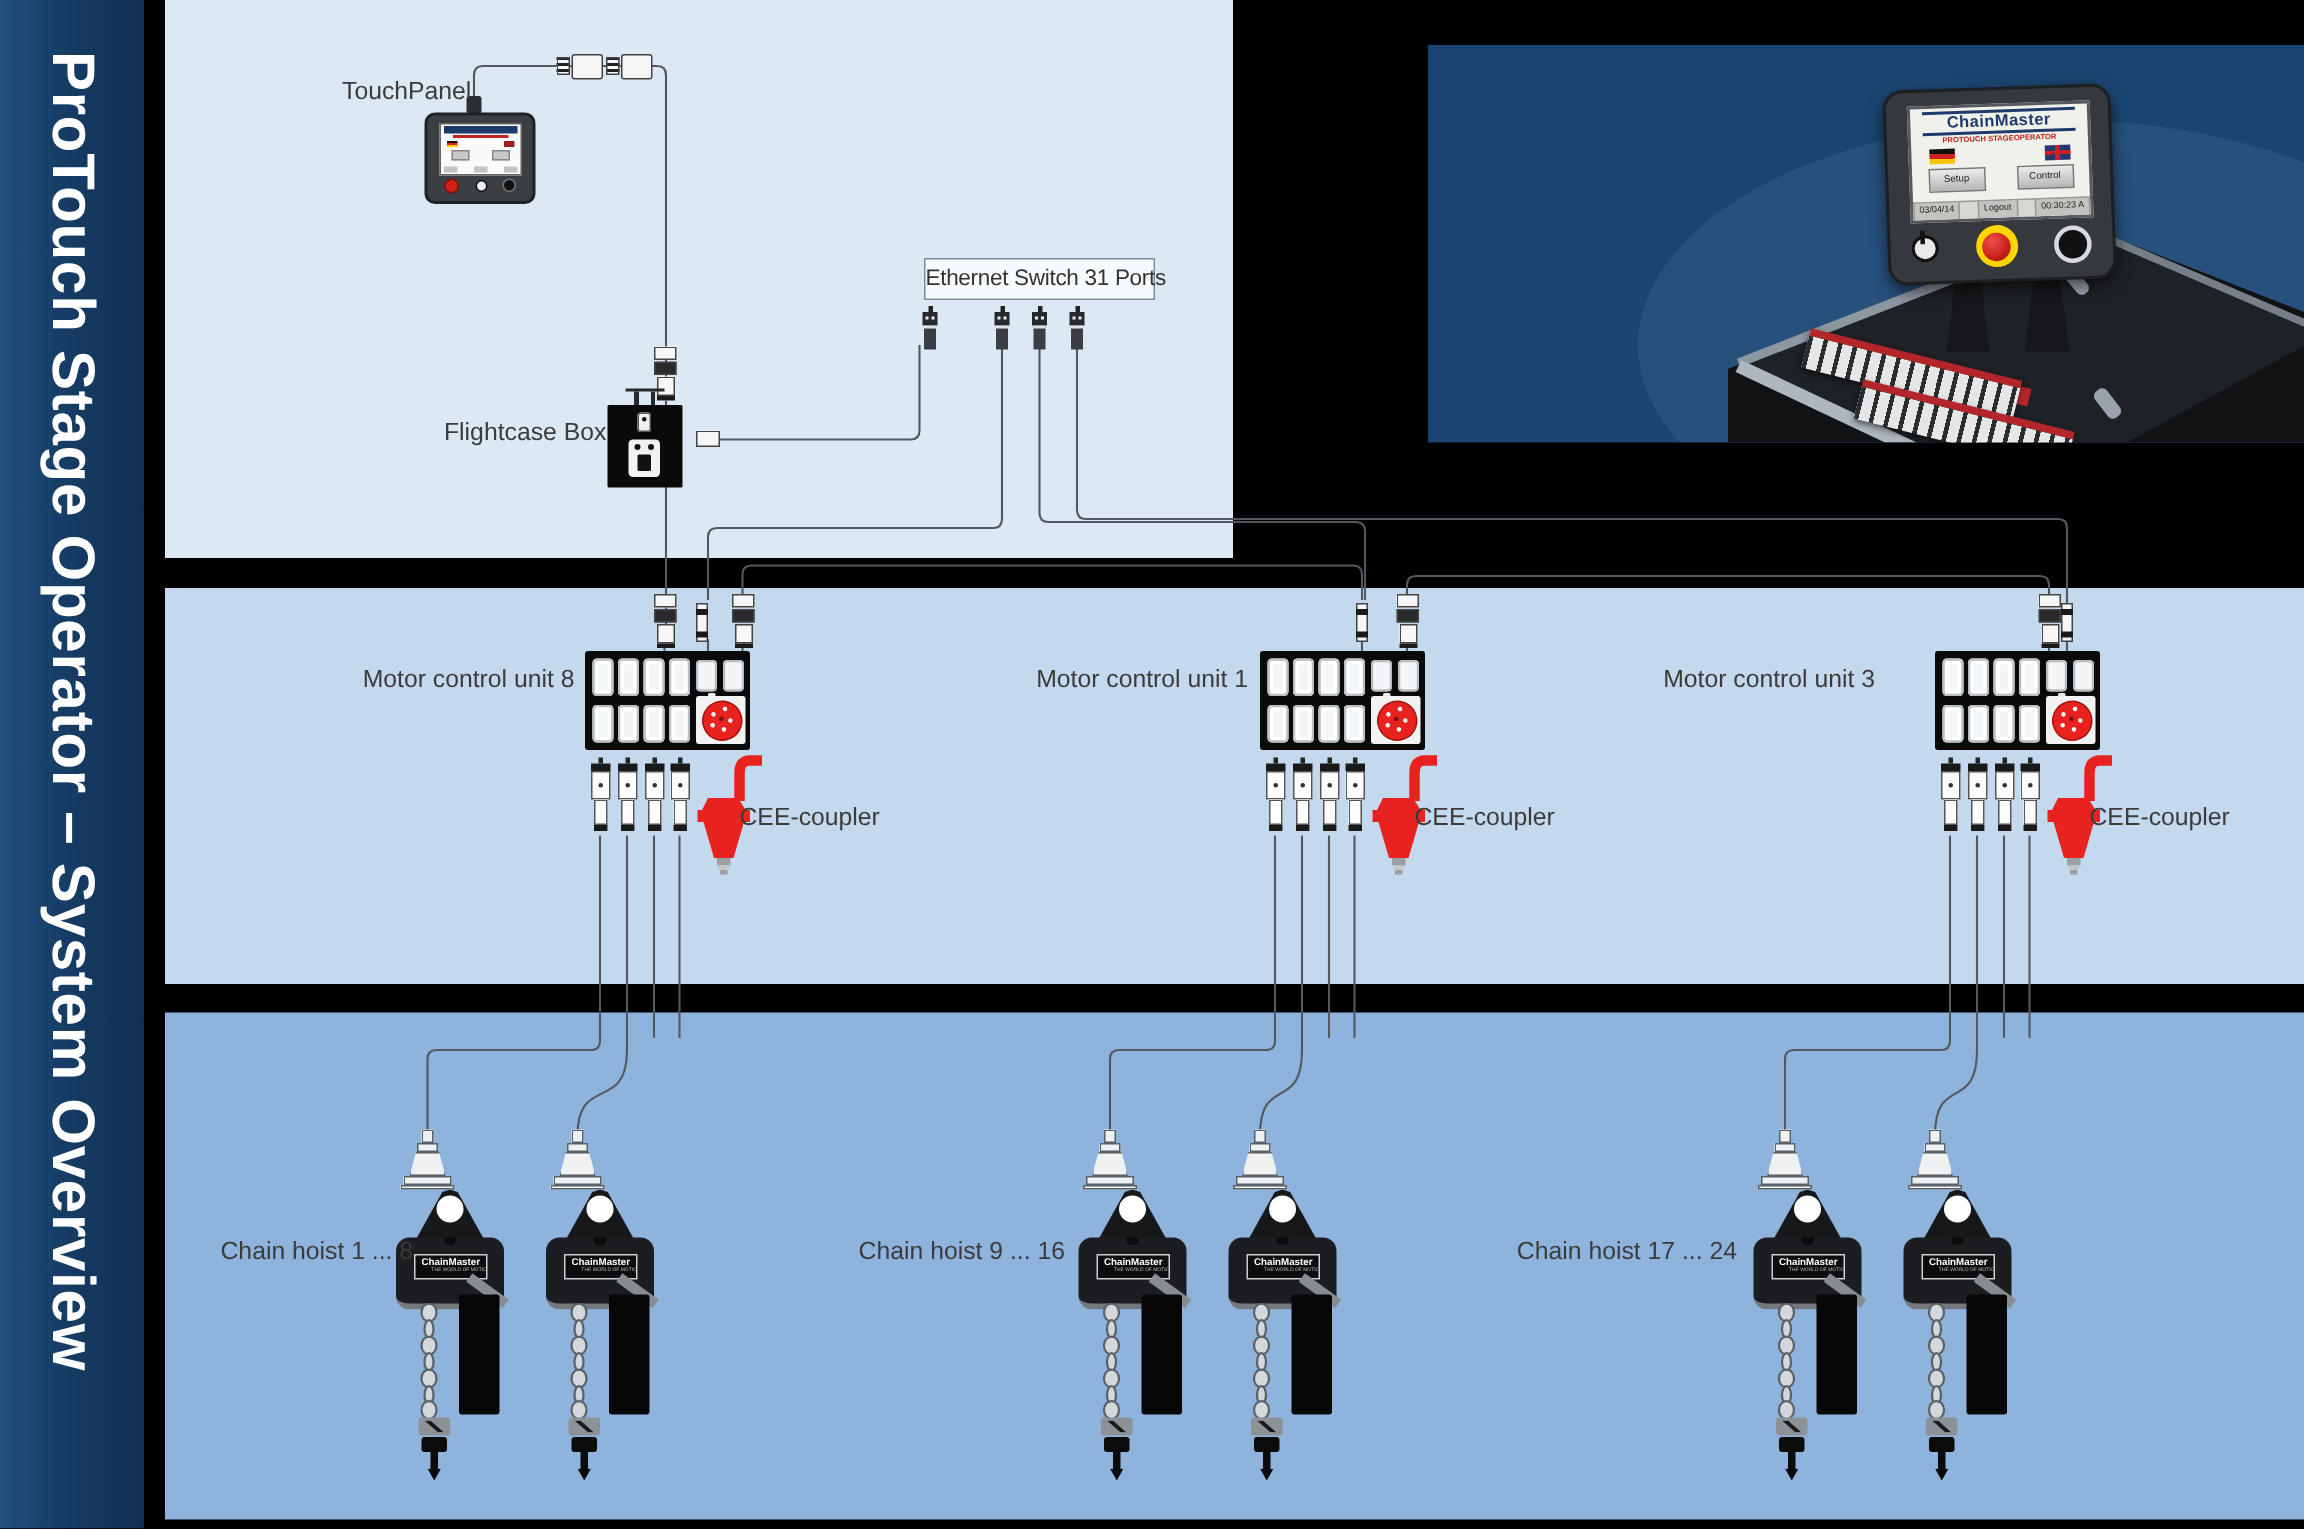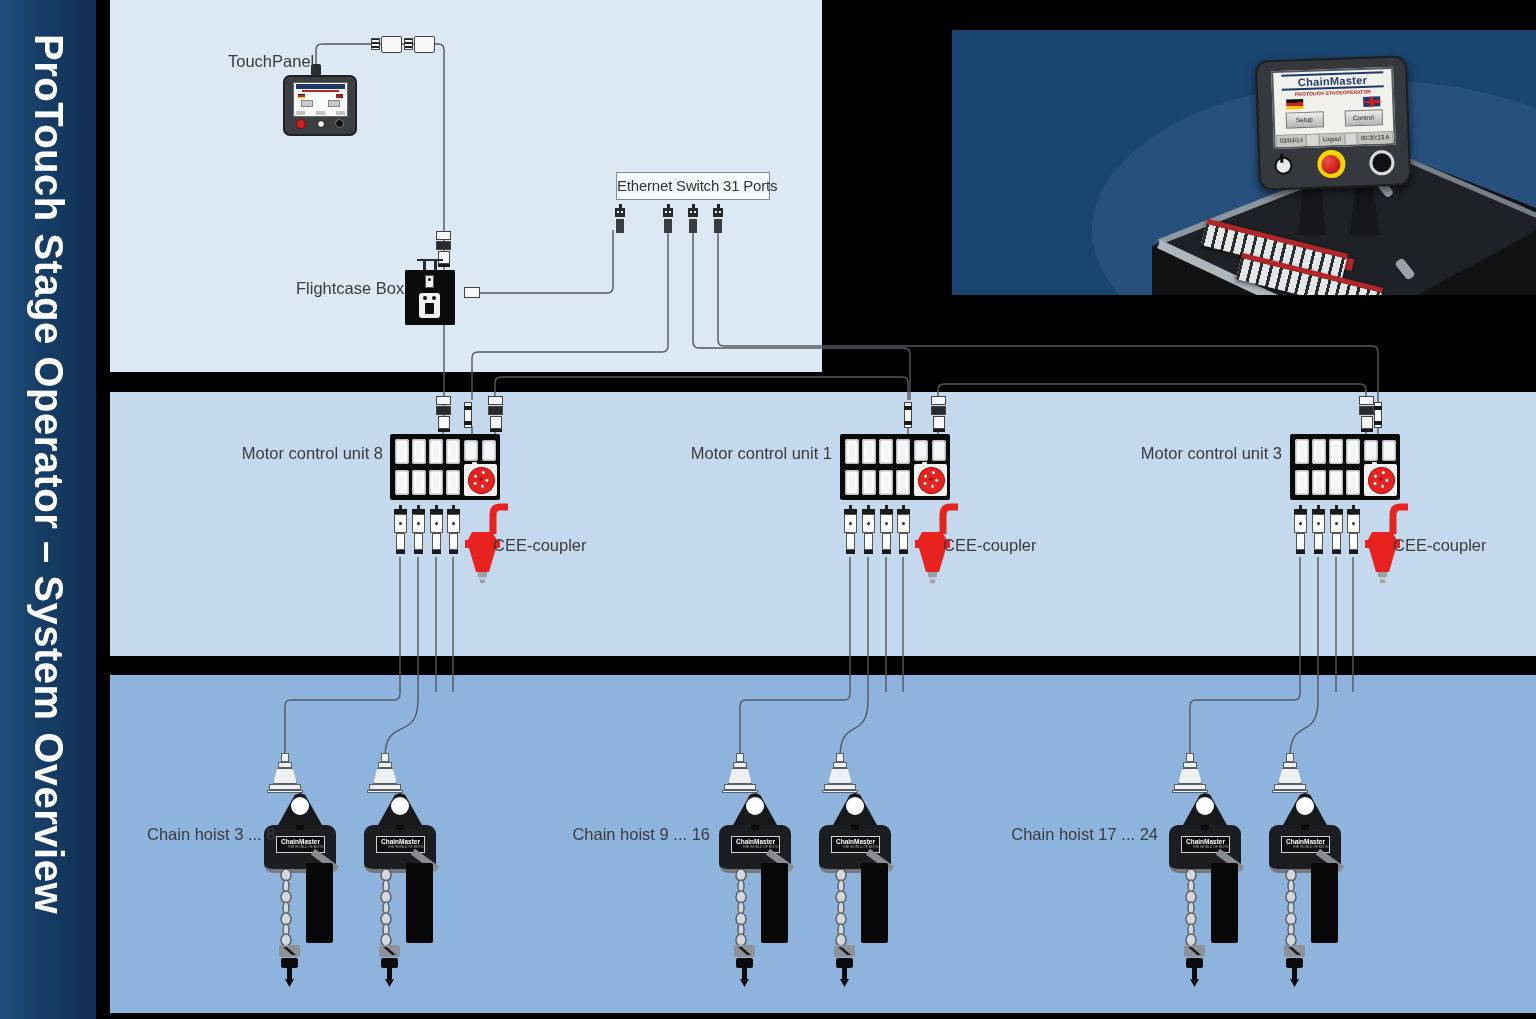--- a/index.html
+++ b/index.html
@@ -381,21 +381,21 @@
 </div>
 <div class="mount" style="left:1374px;top:402px">
   <div class="vsmall">
       <i class="b1"></i>
       <i class="b2"></i>
     </div>
 </div>
 
 <div class="lbl r" style="left:223px;top:444px">Motor control unit 8</div>
 <div class="lbl r" style="left:672px;top:444px">Motor control unit 1</div>
-<div class="lbl r" style="left:1122px;top:444px">Motor control unit 3</div>
+<div class="lbl r" style="left:1090px;top:444px">Motor control unit 3</div>
 
 <div class="mount" style="left:390px;top:434px">
   <div class="munit">
     <i class="msock" style="left:5px;top:5px"></i>
       <i class="msock" style="left:22px;top:5px"></i>
     <i class="msock" style="left:39px;top:5px"></i>
       <i class="msock" style="left:56px;top:5px"></i>
     <i class="msock" style="left:5px;top:36px"></i>
       <i class="msock" style="left:22px;top:36px"></i>
     <i class="msock" style="left:39px;top:36px"></i>
@@ -587,21 +587,21 @@
     <rect x="23" y="72" width="9" height="5" fill="#9aa0a6"></rect>
     <rect x="24" y="77" width="7" height="3" fill="#c3c8cc"></rect>
     <rect x="25" y="80" width="5" height="3" fill="#9aa0a6"></rect>
   </svg>
 </div>
 
 <div class="lbl" style="left:493px;top:536px">CEE-coupler</div>
 <div class="lbl" style="left:943px;top:536px">CEE-coupler</div>
 <div class="lbl" style="left:1393px;top:536px">CEE-coupler</div>
 
-<div class="lbl r" style="left:147px;top:825px;width:110px">Chain hoist 3 ... 8</div>
+<div class="lbl r" style="left:147px;top:825px;width:110px">Chain hoist 1 ... 8</div>
 <div class="lbl r" style="left:550px;top:825px">Chain hoist 9 ... 16</div>
 <div class="lbl r" style="left:998px;top:825px">Chain hoist 17 ... 24</div>
 
 <div class="mount" style="left:254px;top:753px">
   <div class="hoist">
     <span class="plug">
       <i class="p-gland"></i><i class="p-nut"></i><i class="p-cone"></i><i class="p-skirt"></i><i class="p-base"></i>
     </span>
     <span class="h-plate">
       <span class="h-hole"></span>

